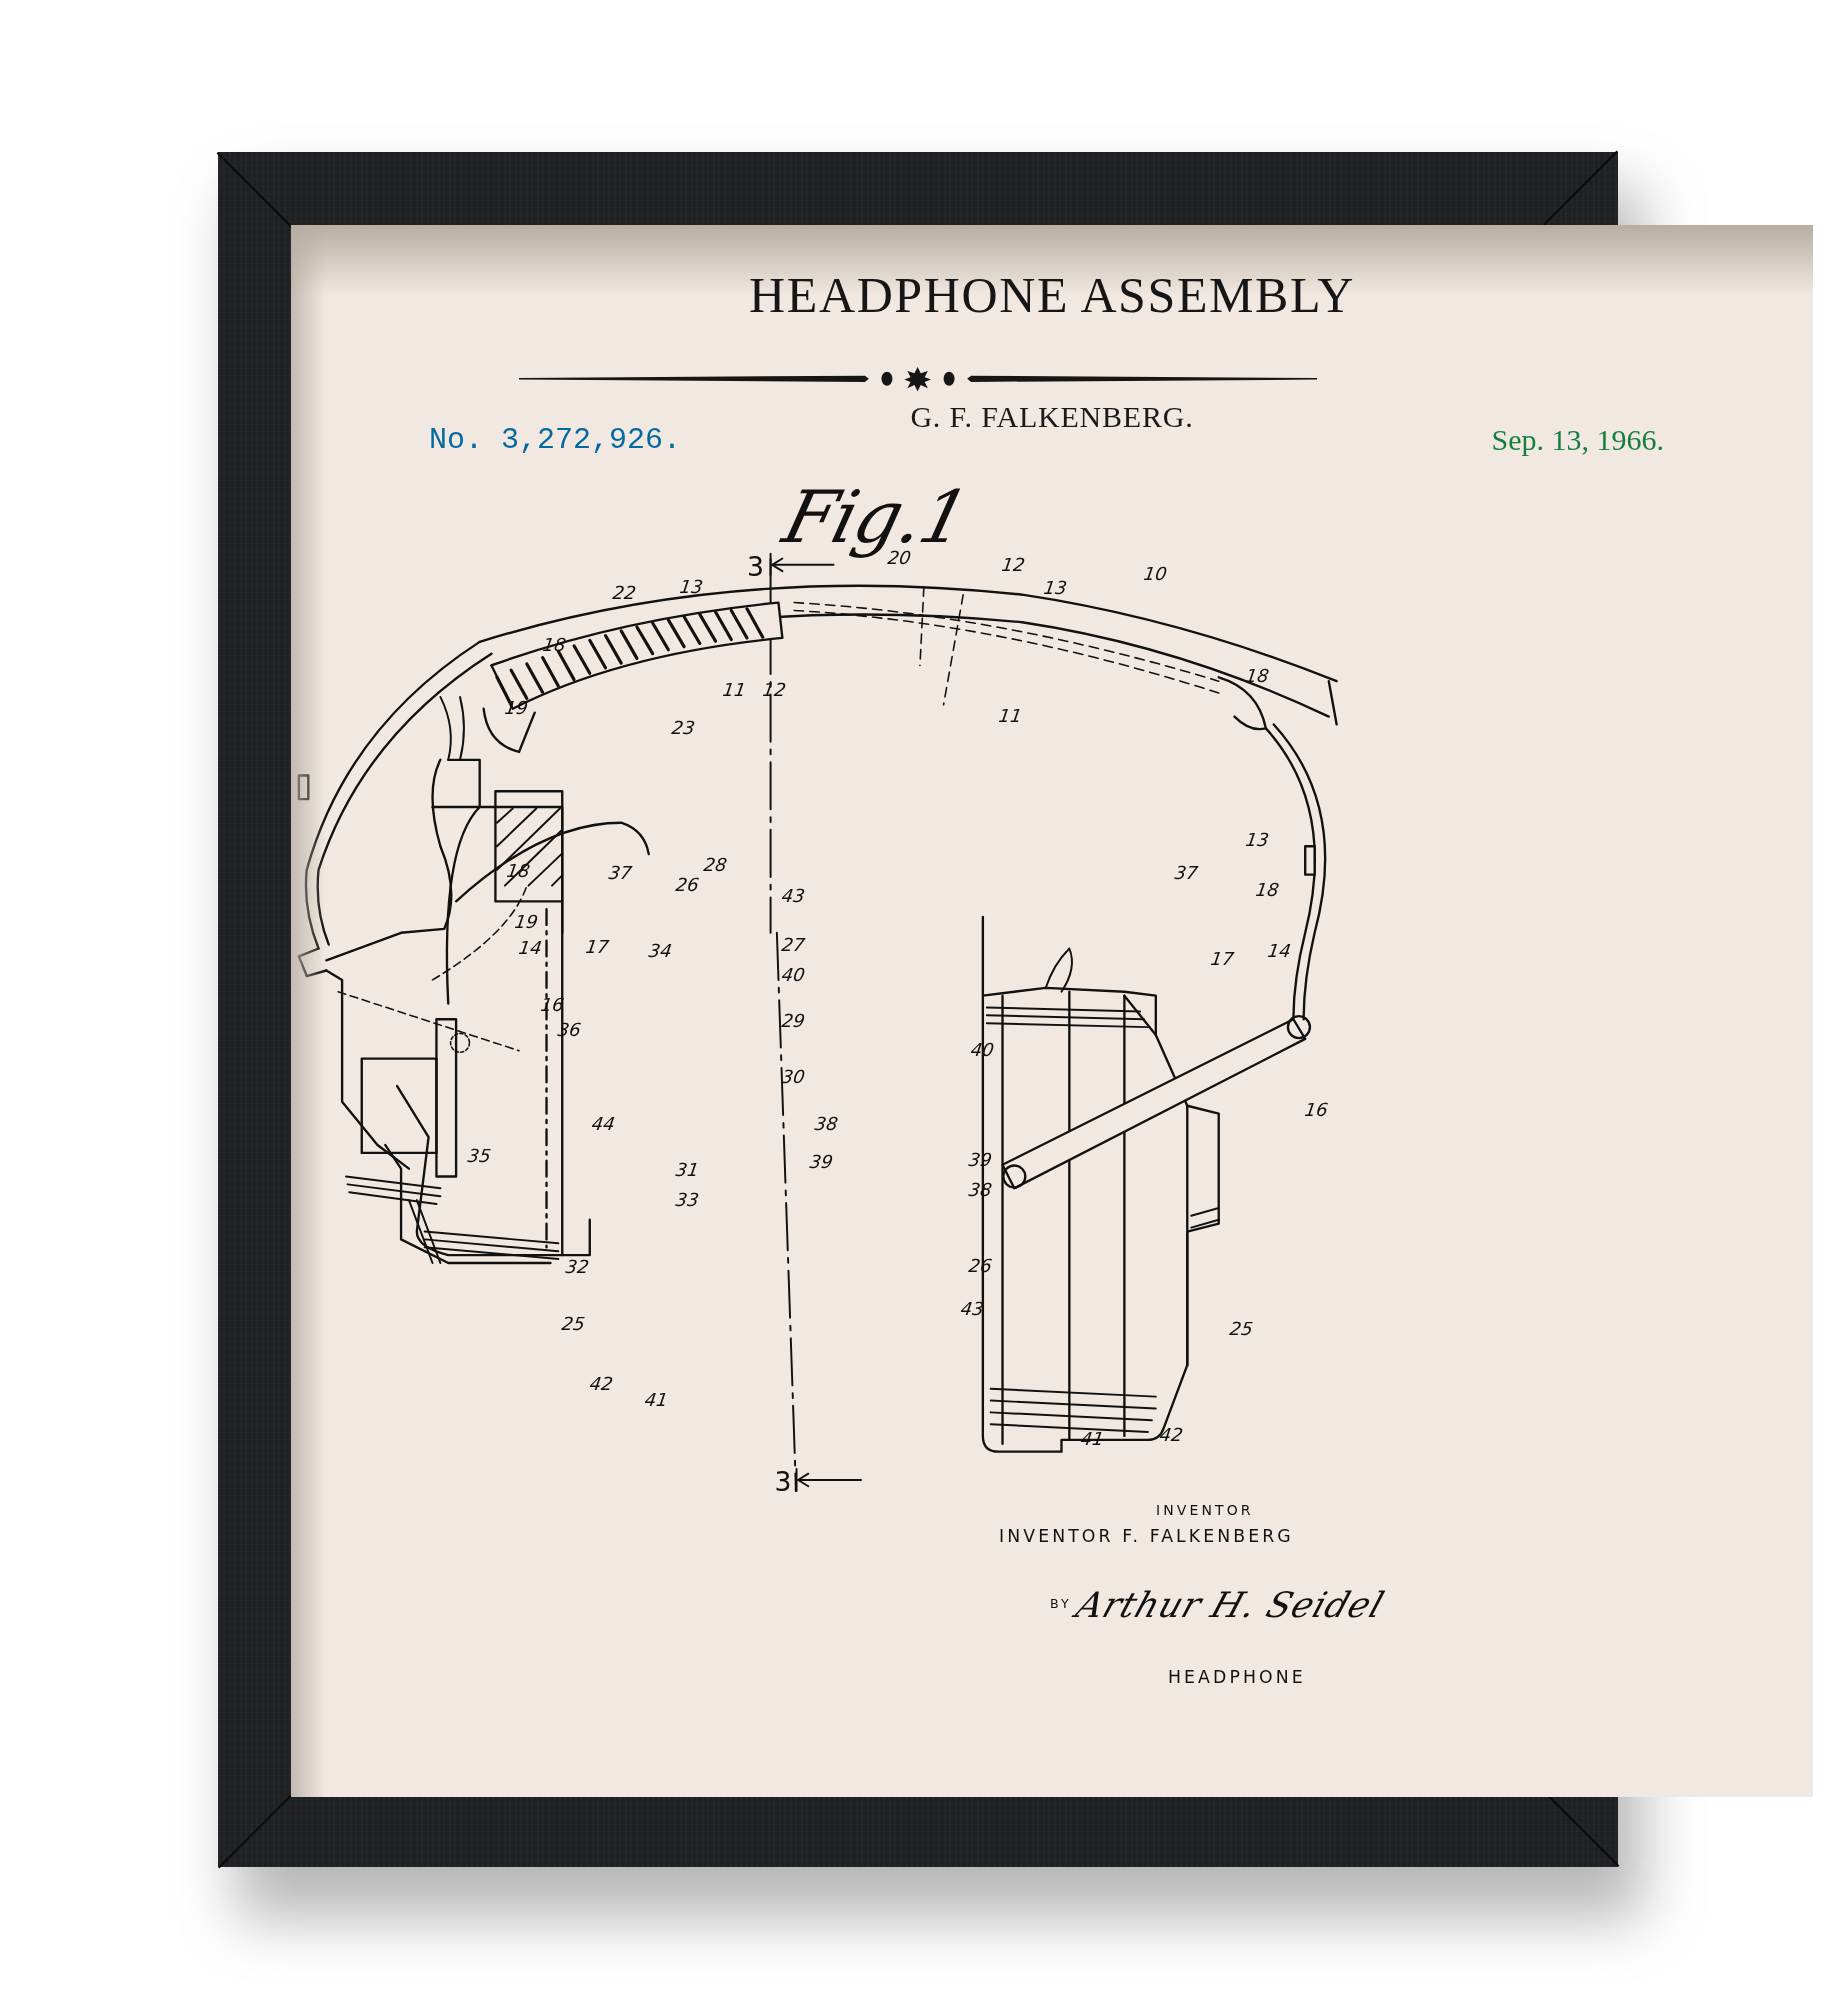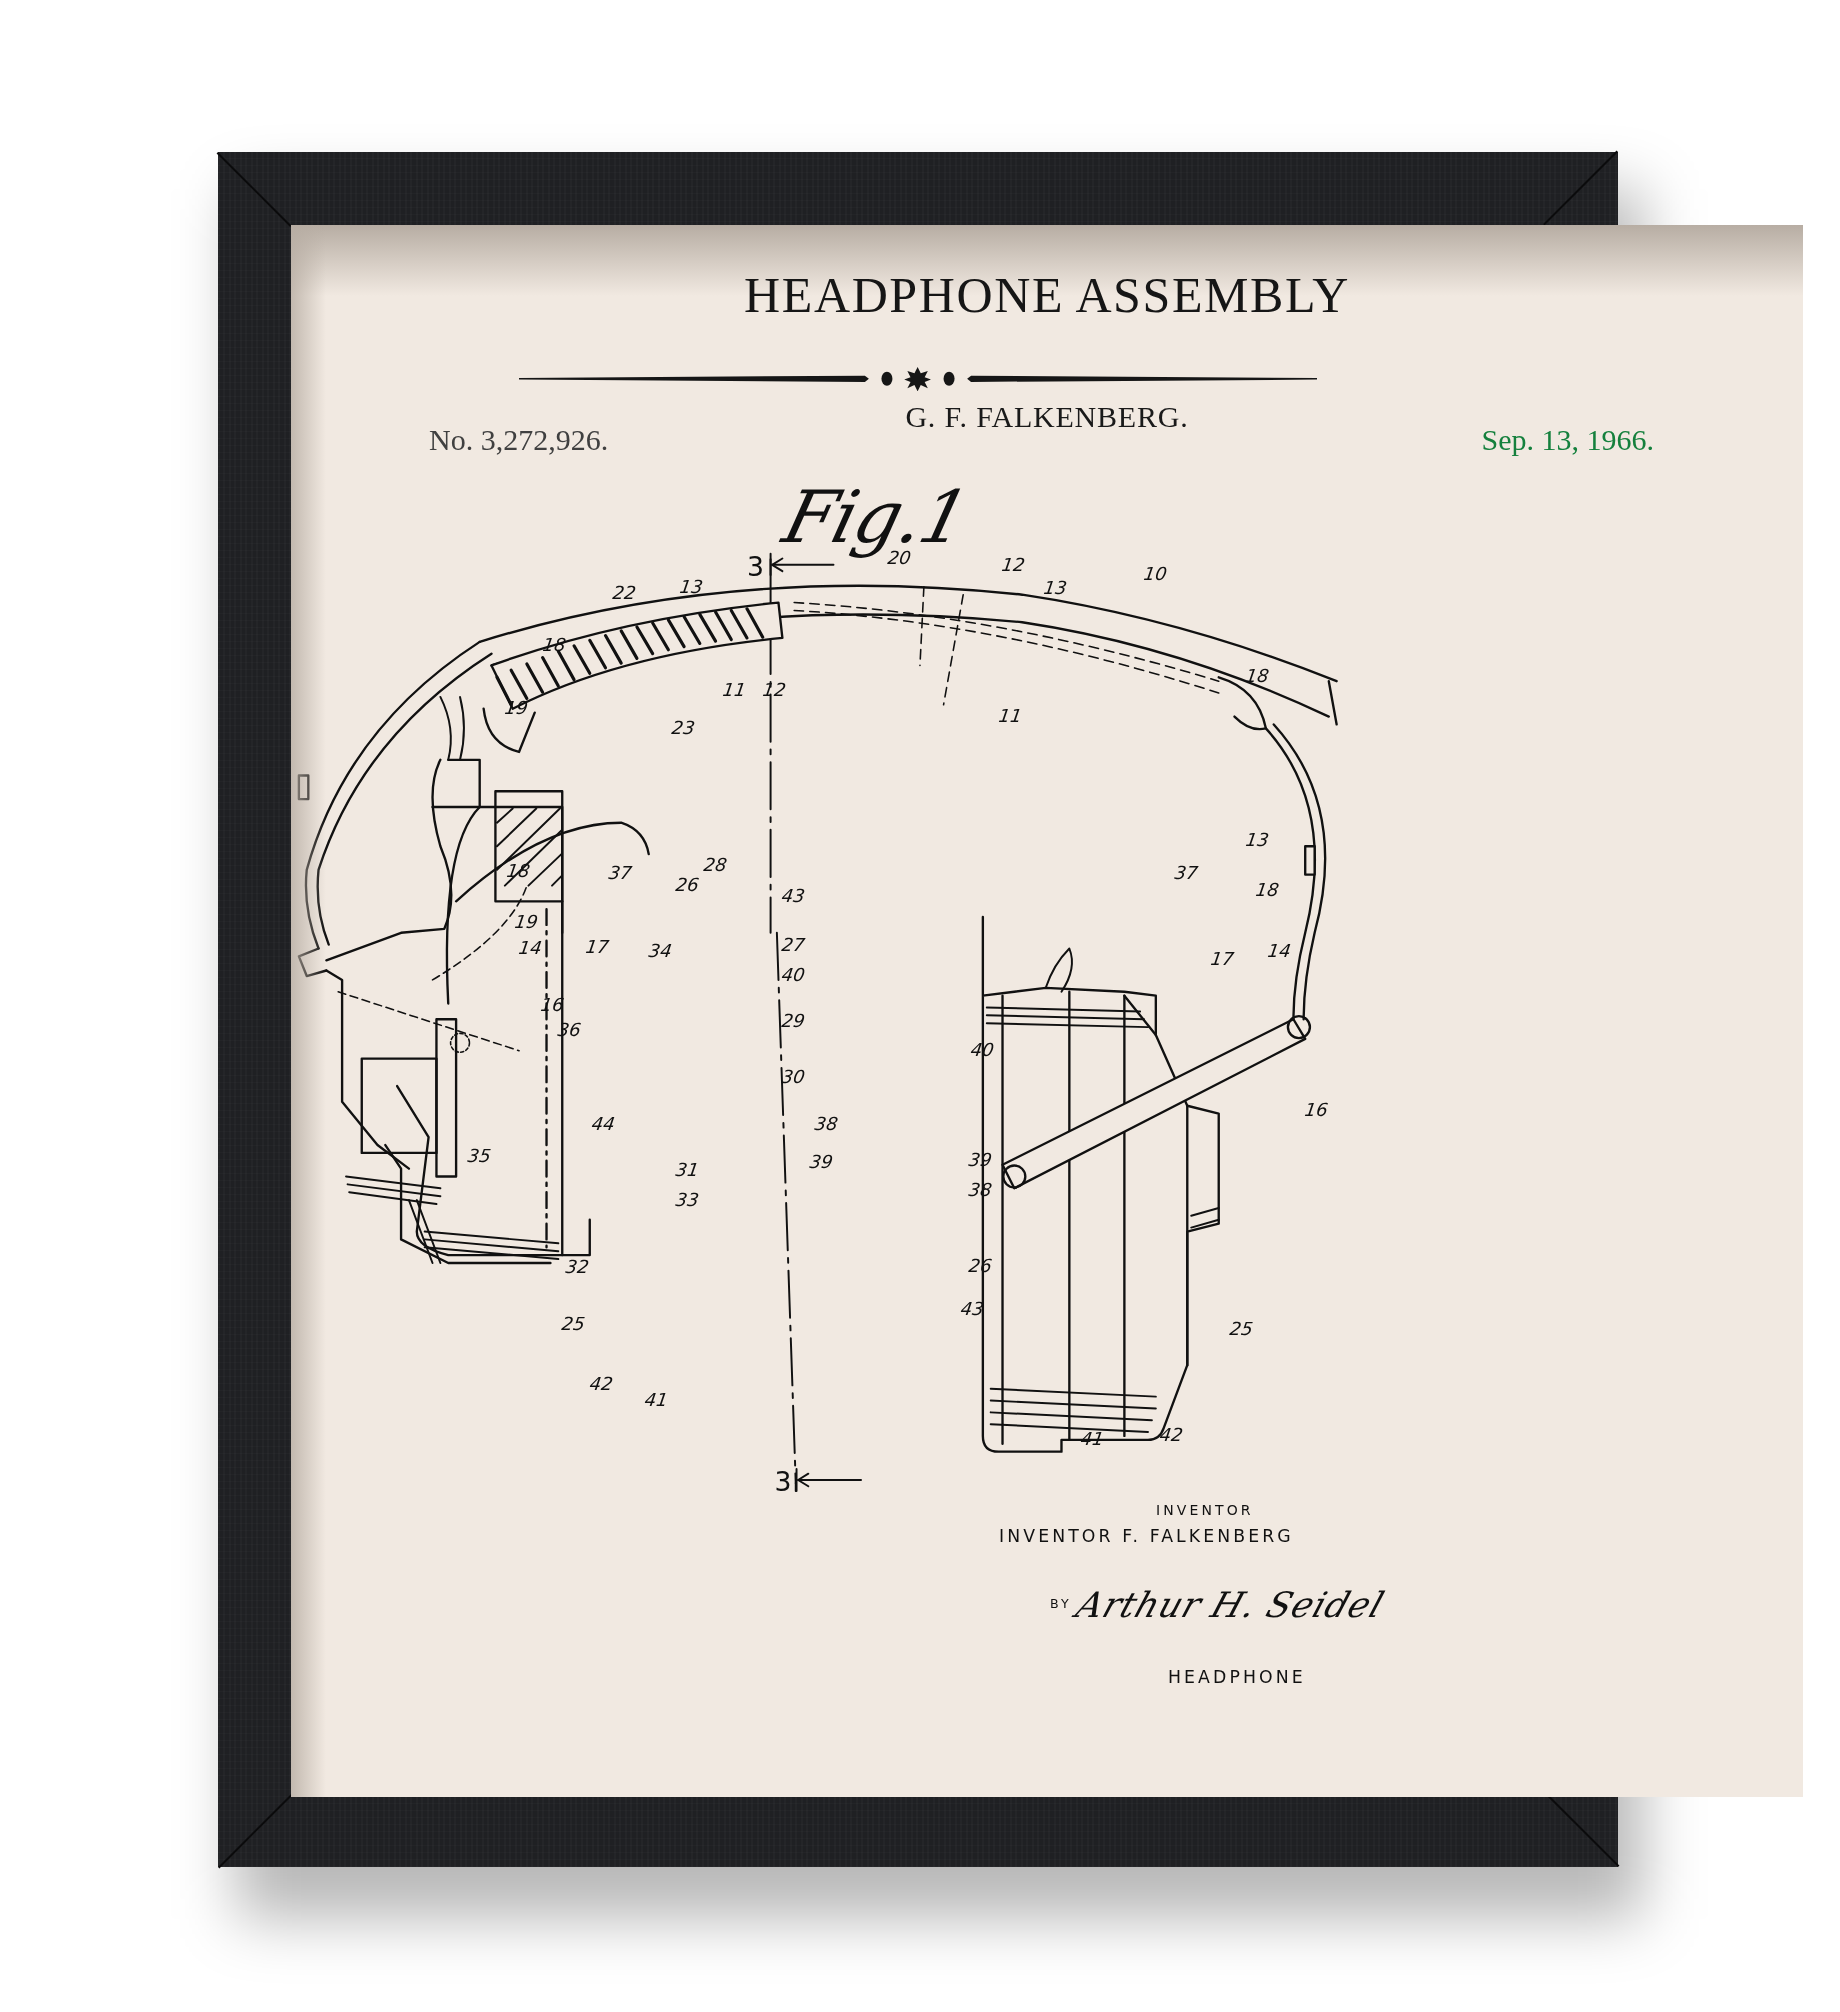--- a/index.html
+++ b/index.html
@@ -15,40 +15,40 @@
     position:absolute; left:218px; top:152px; width:1400px; height:1715px;
     background:#1f2023;
     box-sizing:border-box;
     background-image:
       repeating-linear-gradient(90deg, rgba(255,255,255,0.025) 0 1.6px, transparent 1.6px 5.5px),
       repeating-linear-gradient(0deg, rgba(255,255,255,0.02) 0 0.8px, transparent 0.8px 7px);
   }
   .miter { position:absolute; width:104px; height:1.6px; background:#0b0b0c; transform-origin:0 0; }
   .paper {
     position:absolute; left:291px; top:225px; width:1512px; height:1572px;
-    background:#f1e9e1; overflow:hidden;
+    background:#f1e9e1; overflow:hidden;padding-left:10px;
   }
   .paper::before {
     content:""; position:absolute; left:0; top:0; right:0; height:71px;
     background:linear-gradient(#b7ada3, rgba(241,233,225,0));
   }
   .paper::after {
     content:""; position:absolute; left:0; top:0; bottom:0; width:35px;
     background:linear-gradient(90deg, rgba(183,173,163,0.8), rgba(241,233,225,0));
   }
   .title {
     position:absolute; left:0; width:100%; top:41px; text-align:center;
     font-size:50px; letter-spacing:1.6px; color:#161616;
   }
   .divider { position:absolute; left:228px; top:142px; width:798px; height:23.6px; }
   .inventor-top {
     position:absolute; left:0; width:100%; top:175px; text-align:center;
     font-size:30px; color:#1a1a1a; letter-spacing:0.8px;
   }
-  .patno { position:absolute; left:138px; top:198px; font-size:30px; color:#404040; }
+  .patno { position:absolute; left:138px; top:198px; font-size:30px; color:#0369a1;font-family:Liberation Mono, monospace; }
   .date { position:absolute; right:149px; top:198px; font-size:30px; color:#15803d; }
   .fig {
     position:absolute; left:495px; top:250px; font-size:72px; font-style:italic;
     font-family:"DejaVu Serif", serif; color:#111; transform:skewX(-14deg); letter-spacing:-1.6px;
   }
   .drawing { position:absolute; left:0; top:0; width:1254px; height:1572px; }
   .label {
     position:absolute; font-family:"DejaVu Sans", sans-serif; font-size:18px;
     color:#111; font-style:italic; transform:skewX(-8deg);
   }

